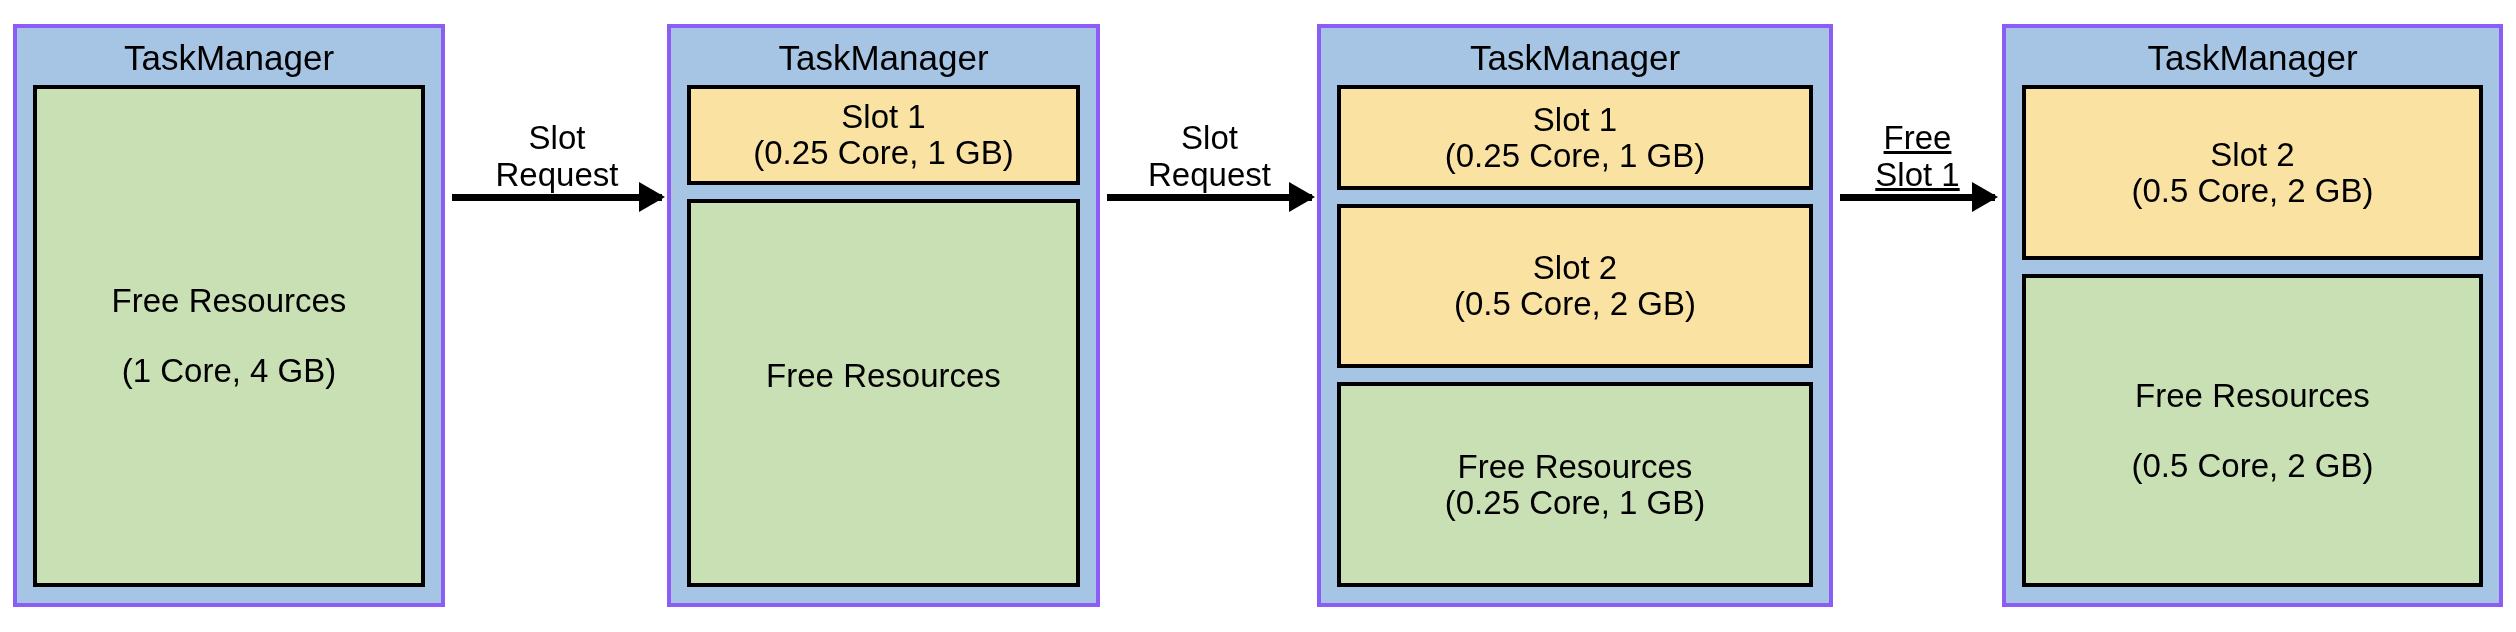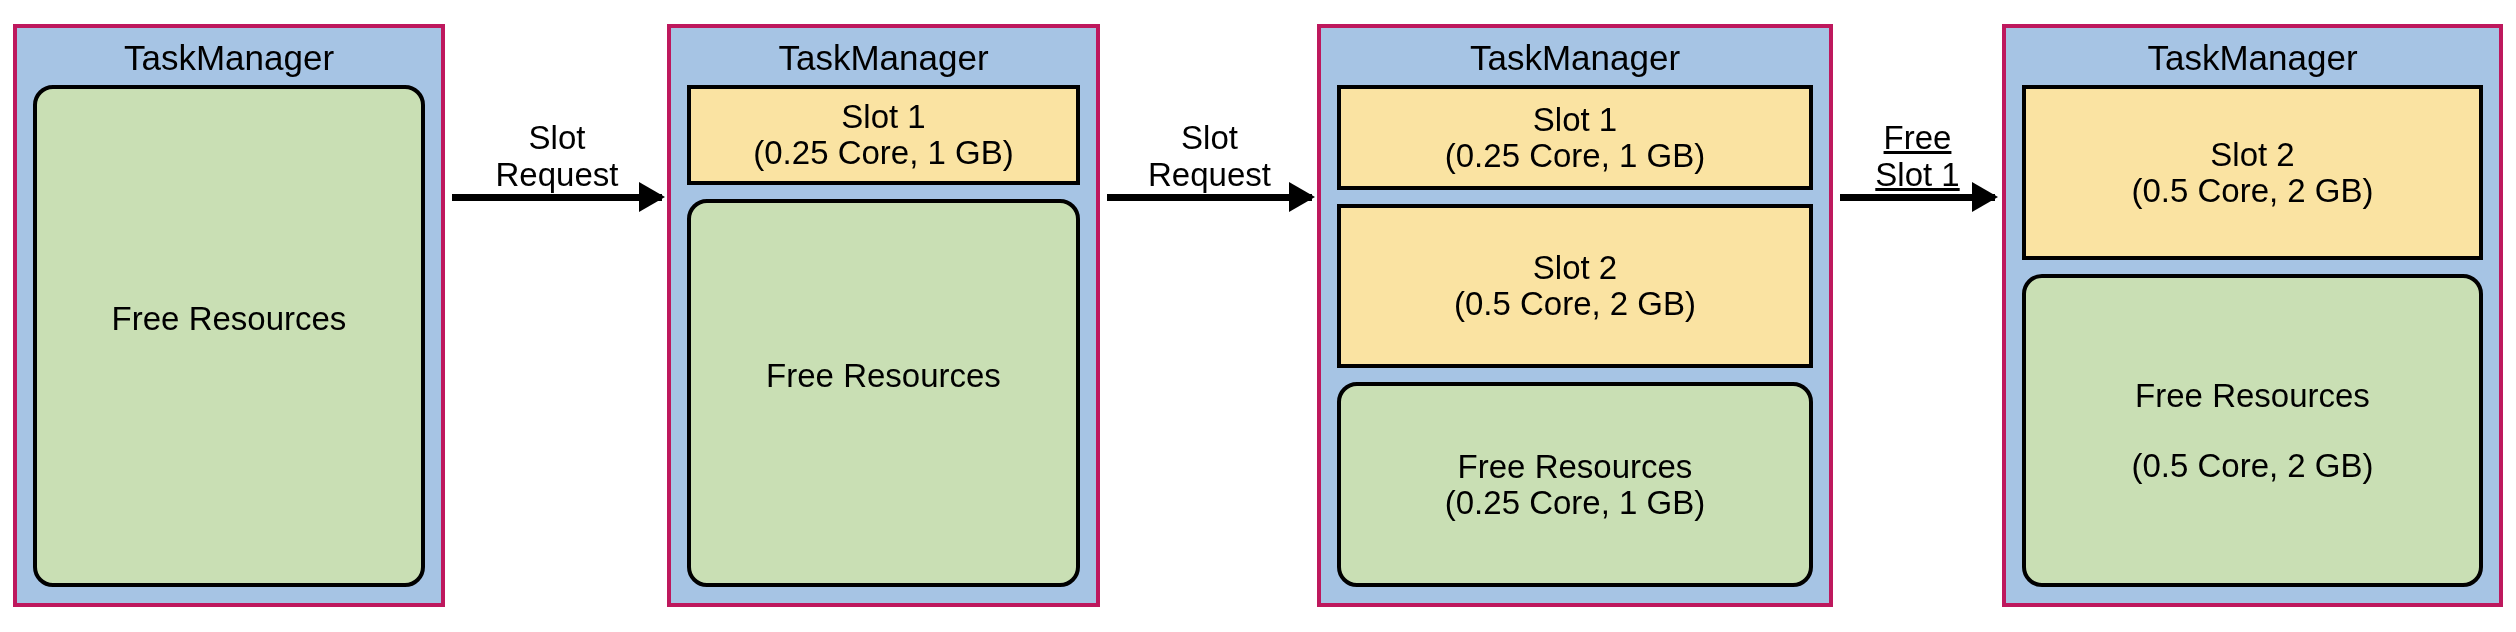--- a/index.html
+++ b/index.html
@@ -14,21 +14,21 @@
     position: relative;
     width: 2516px;
     height: 632px;
     background: #ffffff;
   }
 
   
   .tm-box {
     position: absolute;
     background: #a6c4e4;
-    border: 4px solid #be185d;
+    border: 4px solid #8b5cf6;
     display: flex;
     flex-direction: column;
     align-items: stretch;
   }
   .tm-title {
     flex: 0 0 auto;
     text-align: center;
     color: #000000;
     font-size: 35px;
     line-height: 1.0;
@@ -50,21 +50,21 @@
     display: flex;
     flex-direction: column;
     justify-content: center;
     align-items: center;
     text-align: center;
     color: #000000;
     font-size: 33px;
     line-height: 1.08;
     overflow: hidden;
   }
-  .panel.free      { background: #c9dfb4; border-radius: 20px; }
+  .panel.free      { background: #c9dfb4; }
   .panel.slot      { background: #fae3a2; }
 
   .panel .ln  { display: block; white-space: nowrap; }
   .panel .gap { display: block; height: 34px; }
 
   
   .panel + .panel { margin-top: 14px; }
 
   
   .arrow-group {
@@ -102,20 +102,21 @@
 <body>
 
 <div id="canvas">
 
   <div class="tm-box" id="stage-1" style="left:13px; top:24px; width:432px; height:583px;">
     <div class="tm-title">TaskManager</div>
     <div class="tm-body">
       <div class="panel free" style="flex:1 1 auto;">
         <span class="ln">Free Resources</span>
         <span class="gap"></span>
+        <span class="ln">(1 Core, 4 GB)</span>
       </div>
     </div>
   </div>
 
   <div class="arrow-group" style="left:452px; top:120px; width:210px;">
     <div class="arrow-label">
       <span>Slot</span><br>
       <span>Request</span>
     </div>
     <div class="arrow-line" style="width:210px;"></div>

